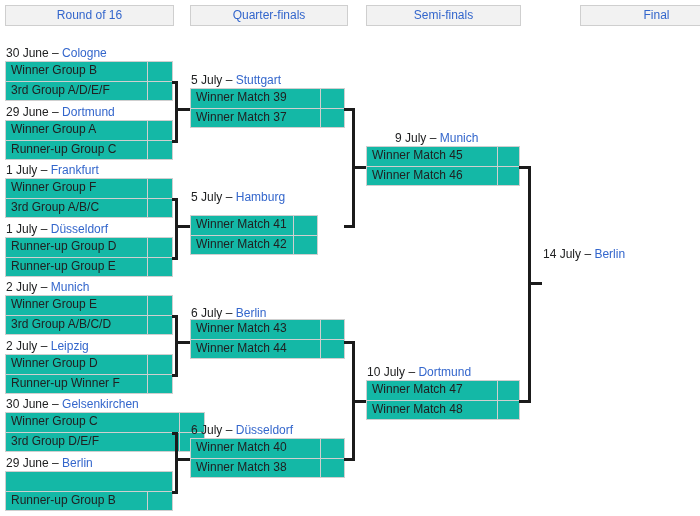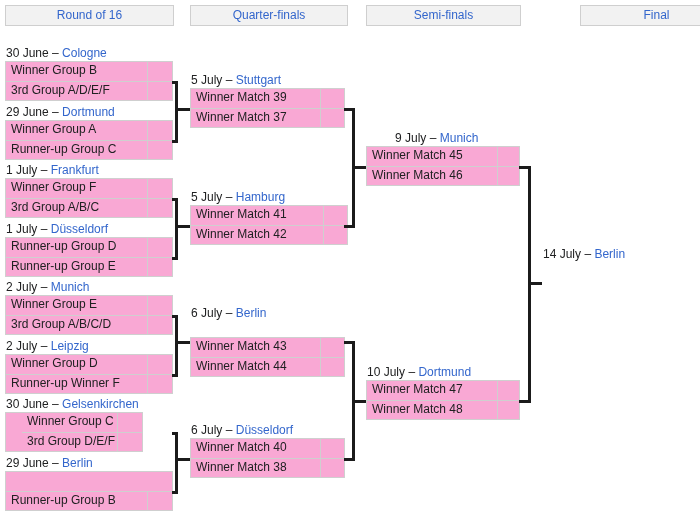--- a/index.html
+++ b/index.html
@@ -46,21 +46,21 @@
   .match-caption .venue {
     color: #3366cc;
   }
 
   
   .match-box {
     position: absolute;
     box-sizing: border-box;
     border: 1px solid #cfcfcf;
     border-collapse: collapse;
-    background: #f9a8d4;
+    background: #14b8a6;
   }
   .match-row {
     position: relative;
     box-sizing: border-box;
     height: 19px;
     display: flex;
     align-items: stretch;
   }
   .match-row + .match-row {
     border-top: 1px solid #cfcfcf;
@@ -160,21 +160,21 @@
       <div class="match-row">
         <div class="team-cell">Winner Group D</div>
         <div class="score-cell" style="width: 24px;"></div>
       </div>
       <div class="match-row">
         <div class="team-cell">Runner-up Winner F</div>
         <div class="score-cell" style="width: 24px;"></div>
       </div>
     </div>
     <div class="match-caption" style="left: 6px; top: 397px;"><span>30 June</span> <span>–</span> <span class="venue">Gelsenkirchen</span></div>
-    <div class="match-box" style="left: 5px; top: 412px; width: 138px; padding-left: 16px;">
+    <div class="match-box" style="left: 5px; top: 412px; width: 200px;">
       <div class="match-row">
         <div class="team-cell">Winner Group C</div>
         <div class="score-cell" style="width: 24px;"></div>
       </div>
       <div class="match-row">
         <div class="team-cell">3rd Group D/E/F</div>
         <div class="score-cell" style="width: 24px;"></div>
       </div>
     </div>
     <div class="match-caption" style="left: 6px; top: 456px;"><span>29 June</span> <span>–</span> <span class="venue">Berlin</span></div>
@@ -192,32 +192,32 @@
       <div class="match-row">
         <div class="team-cell">Winner Match 39</div>
         <div class="score-cell" style="width: 23px;"></div>
       </div>
       <div class="match-row">
         <div class="team-cell">Winner Match 37</div>
         <div class="score-cell" style="width: 23px;"></div>
       </div>
     </div>
     <div class="match-caption" style="left: 191px; top: 190px;"><span>5 July</span> <span>–</span> <span class="venue">Hamburg</span></div>
-    <div class="match-box" style="left: 190px; top: 205px; width: 158px;">
+    <div class="match-box" style="left: 190px; top: 215px; width: 128px;">
       <div class="match-row">
         <div class="team-cell">Winner Match 41</div>
         <div class="score-cell" style="width: 23px;"></div>
       </div>
       <div class="match-row">
         <div class="team-cell">Winner Match 42</div>
         <div class="score-cell" style="width: 23px;"></div>
       </div>
     </div>
     <div class="match-caption" style="left: 191px; top: 306px;"><span>6 July</span> <span>–</span> <span class="venue">Berlin</span></div>
-    <div class="match-box" style="left: 190px; top: 337px; width: 155px;">
+    <div class="match-box" style="left: 190px; top: 319px; width: 155px;">
       <div class="match-row">
         <div class="team-cell">Winner Match 43</div>
         <div class="score-cell" style="width: 23px;"></div>
       </div>
       <div class="match-row">
         <div class="team-cell">Winner Match 44</div>
         <div class="score-cell" style="width: 23px;"></div>
       </div>
     </div>
     <div class="match-caption" style="left: 191px; top: 423px;"><span>6 July</span> <span>–</span> <span class="venue">Düsseldorf</span></div>

